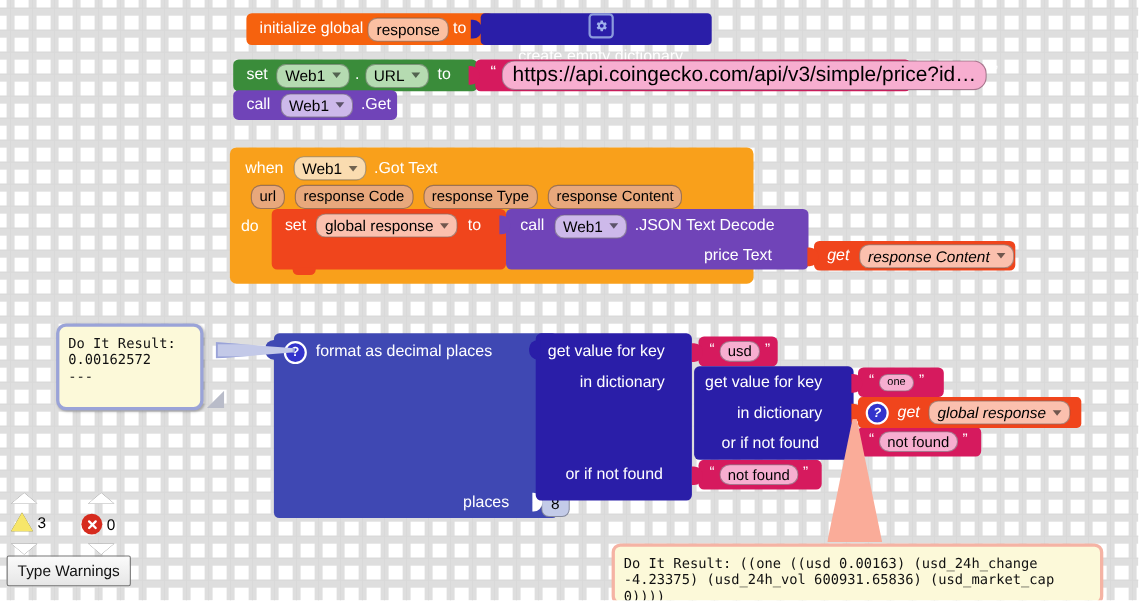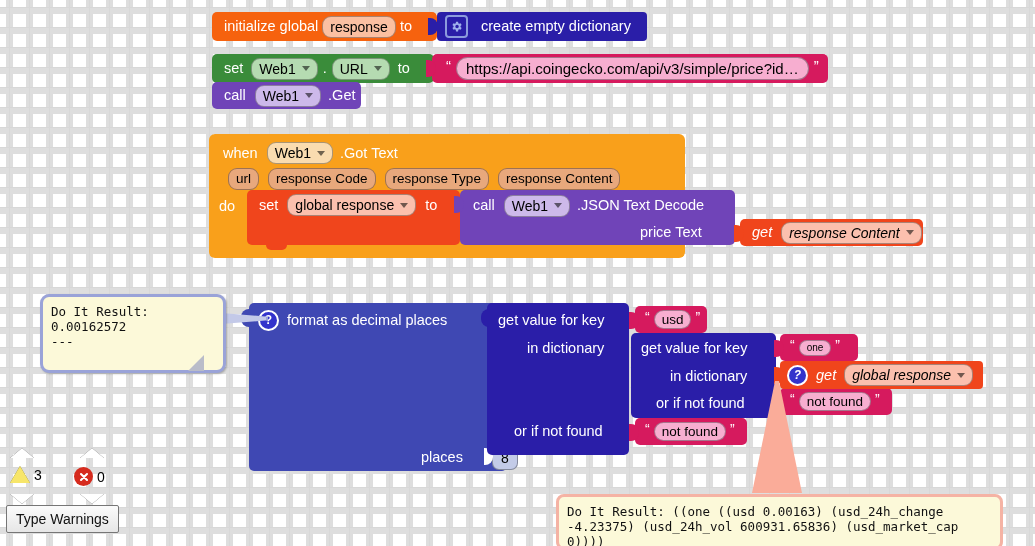--- a/index.html
+++ b/index.html
@@ -64,23 +64,23 @@
   .field.round { border-radius: 12px; }
   .caret {
     width: 0; height: 0;
     border-left: 4px solid transparent;
     border-right: 4px solid transparent;
     border-top: 5px solid rgba(0,0,0,0.55);
     margin-left: 1px;
   }
 
   
-  .c-var    { background: #f6620e; }          
+  .c-var    { background: #f6620e; margin-left: 12px; }          
   .c-var-f  { background: #fbc0a2; }
-  .c-dict   { background: #2a1ea8; }          
+  .c-dict   { background: #2a1ea8; flex-direction: column; }          
   .c-set    { background: #3a8c3a; }          
   .c-set-f  { background: #b5dbb1; }
   .c-call   { background: #7044b8; }          
   .c-call-f { background: #cdb9ea; }
   .c-text   { background: #d61a5e; }          
   .c-text-f { background: #f7aed0; }          
   .c-evt-f  { background: #fadcb0; }
   .c-evt-p  { background: #e8a87c; }          
   .c-setg   { background: #f0451c; font-style: italic; }          
   .c-setg-f { background: #fbc0ae; }          
@@ -187,21 +187,21 @@
     <span class="lbl" style="padding:0 1px;">.</span>
     <span class="field c-set-f">
       <span>URL</span>
       <i class="caret"></i>
     </span>
     <span class="lbl">to</span>
   </div>
 
   <div class="blk c-text" style="left:432px; top:54px; width:396px; height:29px; border-radius:5px; padding-left:14px; gap:5px;">
     <span class="lbl" style="padding:0; font-size:15px; position:relative; top:-3px;">“</span>
-    <span class="field round c-text-f" style="font-size:15px; padding:3px 9px;">https://api.coingecko.com/api/v3/simple/price?id…</span>
+    <span class="field round c-text-f" style="font-size:19px; padding:3px 9px;">https://api.coingecko.com/api/v3/simple/price?id…</span>
     <span class="lbl" style="padding:0; font-size:15px; position:relative; top:-3px;">”</span>
   </div>
   <div style="position:absolute; left:426px; top:60px; width:10px; height:17px; background:#d61a5e; border-radius:0 8px 8px 0;"></div>
 
   <div class="blk c-call" style="left:212px; top:82px; width:149px; height:27px; border-radius:5px; padding-left:8px; gap:5px;">
     <span class="lbl">call</span>
     <span class="field c-call-f">
       <span>Web1</span>
       <i class="caret"></i>
     </span>
@@ -338,21 +338,21 @@
   <div style="position:absolute; left:752px; top:381px; width:50px; height:112px;
               background:#faac99;
               clip-path: polygon(46% 0%, 54% 0%, 100% 100%, 0% 100%);"></div>
 
   <div class="balloon bottom" style="left:556px; top:494px; width:447px; height:56px;">Do It Result: ((one ((usd 0.00163) (usd_24h_change
 -4.23375) (usd_24h_vol 600931.65836) (usd_market_cap
 0))))</div>
 
   <div class="tail-left" style="left:196px; top:311px; width:68px; height:11px;
               clip-path: polygon(0% 0%, 100% 38%, 100% 62%, 0% 100%);"></div>
-  <div class="balloon left" style="left:40px; top:294px; width:186px; height:79px;">Do It Result:
+  <div class="balloon left" style="left:51px; top:294px; width:134px; height:79px;">Do It Result:
 0.00162572
 ---</div>
 
   <div style="position:absolute; left:188px; top:355px; width:16px; height:16px;
               background:#b9bcc9; clip-path: polygon(100% 0%, 100% 100%, 0% 100%);"></div>
 
   <div style="position:absolute; left:8px; top:448px; width:28px; height:56px;
               display:flex; flex-direction:column; align-items:center; justify-content:space-between;">
     <span style="display:block; width:0;height:0;border-left:12px solid transparent;border-right:12px solid transparent;border-bottom:10px solid #ffffff; filter:drop-shadow(0 0 0.6px #333);"></span>
     <span style="display:block; width:0;height:0;border-left:12px solid transparent;border-right:12px solid transparent;border-top:10px solid #ffffff; filter:drop-shadow(0 0 0.6px #333);"></span>

